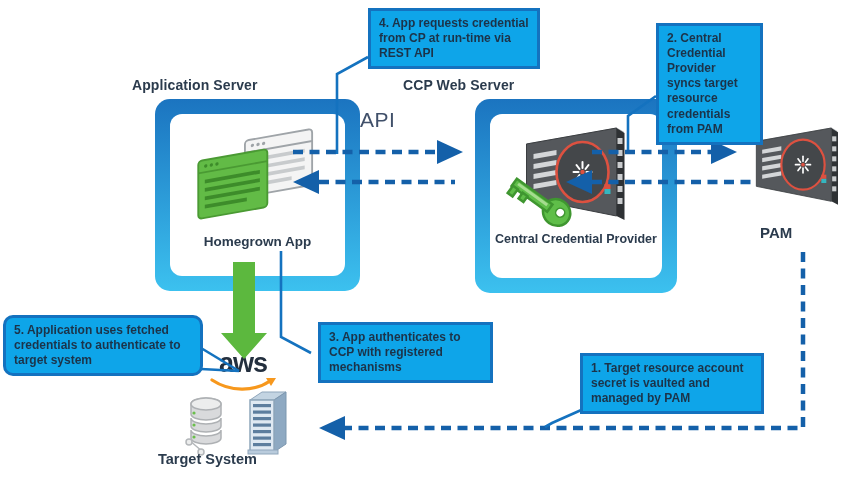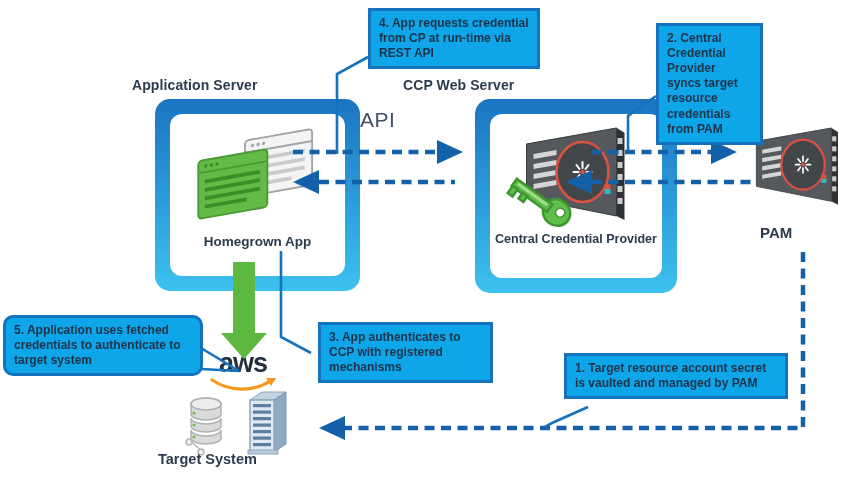--- a/index.html
+++ b/index.html
@@ -234,15 +234,15 @@
   </svg>
 
   <div class="callout" style="left:368px;top:8px;width:172px;">4. App requests credential from CP at run-time via REST API</div>
 
   <div class="callout" style="left:656px;top:23px;width:107px;">2. Central Credential Provider syncs target resource credentials from PAM</div>
 
   <div class="callout" style="left:3px;top:315px;width:200px;border-radius:10px;">5. Application uses fetched credentials to authenticate to target system</div>
 
   <div class="callout" style="left:310px;top:322px;width:175px;margin-left:8px;">3. App authenticates to CCP with registered mechanisms</div>
 
-  <div class="callout" style="left:564px;top:353px;width:224px;">1. Target resource account secret is vaulted and managed by PAM</div>
+  <div class="callout" style="left:580px;top:353px;width:184px;">1. Target resource account secret is vaulted and managed by PAM</div>
 
 </div>
 
 </body></html>

